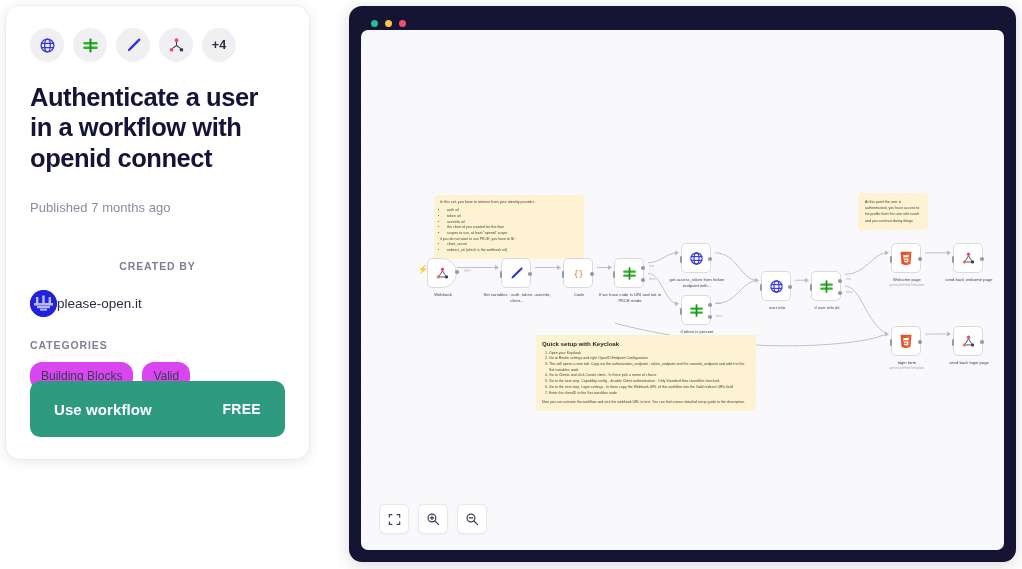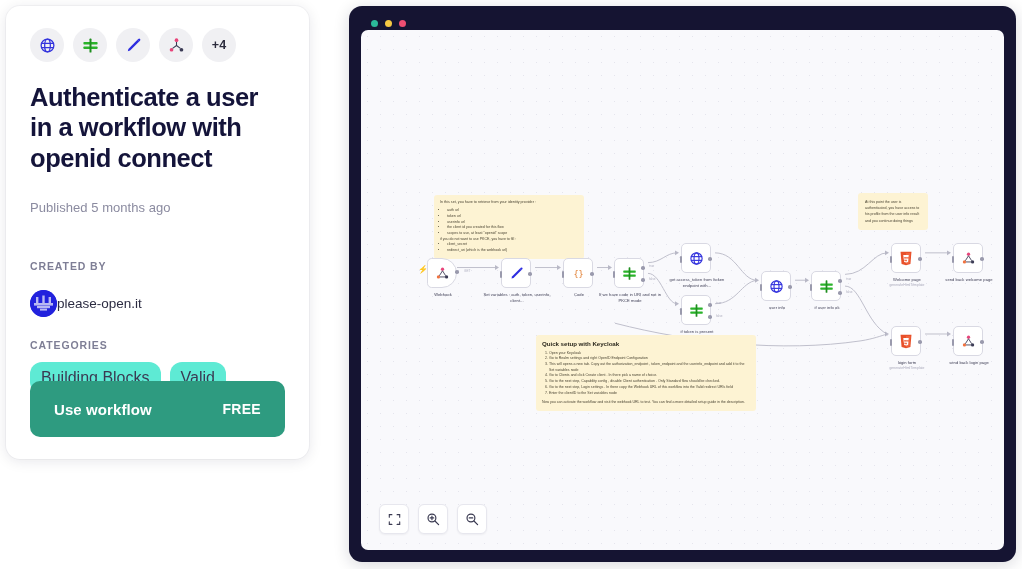--- a/index.html
+++ b/index.html
@@ -37,33 +37,33 @@
     letter-spacing: -0.45px;
     margin-bottom: 27px;
   }
   .card-sub {
     font-size: 13px; color: #8b8ba0; font-weight: 400; letter-spacing: .05px;
   }
   .section-label {
     font-size: 10.5px; font-weight: 700; color: #7e7e95;
     letter-spacing: .9px; text-transform: uppercase;
   }
-  .created-wrap { margin-top: 45px; }
+  .created-wrap { margin-top: 45px; text-align: center; }
   .author-row { display: flex; align-items: center; margin-top: 18px; }
   .avatar {
     width: 27px; height: 27px; border-radius: 50%;
     background: #2222dd; flex: 0 0 auto; position: relative; overflow: hidden;
   }
   .avatar svg { display:block; }
   .author-name { font-size: 13.5px; color: #2c2c42; }
   .cats-wrap { margin-top: 22px; }
   .chips { display: flex; gap: 9px; margin-top: 11px; }
   .chip {
-    background: #5eead4; color: #3a3a52;
-    font-size: 16px; padding: 7px 11px; border-radius: 12px;
+    background: #d946ef; color: #3a3a52;
+    font-size: 12px; padding: 7px 11px; border-radius: 12px;
     white-space: nowrap;
   }
   .use-btn {
     position: absolute; left: 24px; right: 24px; bottom: 22px;
     height: 56px; border-radius: 10px;
     background: #2e9b80; border: none; cursor: pointer;
     display: flex; align-items: center; justify-content: space-between;
     padding: 0 24px;
   }
   .use-btn .lbl { color: #fff; font-size: 15px; font-weight: 600; letter-spacing: .1px; }
@@ -204,21 +204,21 @@
             <path d="M12 7v5M12 12L6.5 16M12 12l5.5 4" stroke="#3b3b55" stroke-width="1.5" fill="none"></path>
           </svg>
         </span>
       </div>
       <div class="icon-bubble">
         <span class="icon-more">+4</span>
       </div>
     </div>
 
     <h1 class="card-title">Authenticate a user in a workflow with openid connect</h1>
-    <div class="card-sub">Published 5 months ago</div>
+    <div class="card-sub">Published 7 months ago</div>
 
     <div class="created-wrap">
       <div class="section-label">CREATED BY</div>
       <div class="author-row">
         <div class="avatar">
           <svg width="27" height="27" viewBox="0 0 27 27">
             <circle cx="13.5" cy="13.5" r="13.5" fill="#2222dd"></circle>
             <rect x="6" y="7" width="2.4" height="6" fill="#b9b9f2"></rect>
             <rect x="12.3" y="5.5" width="2.4" height="7.5" fill="#b9b9f2"></rect>
             <rect x="18.6" y="7" width="2.4" height="6" fill="#b9b9f2"></rect>

